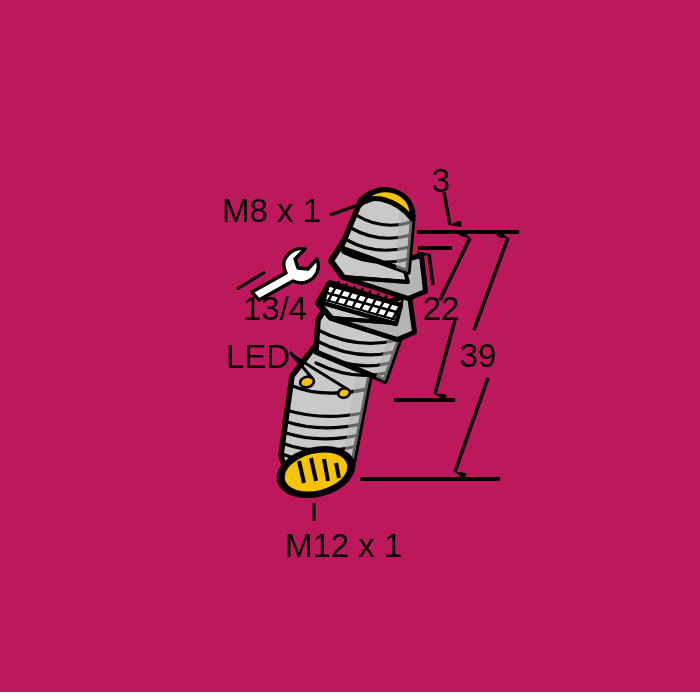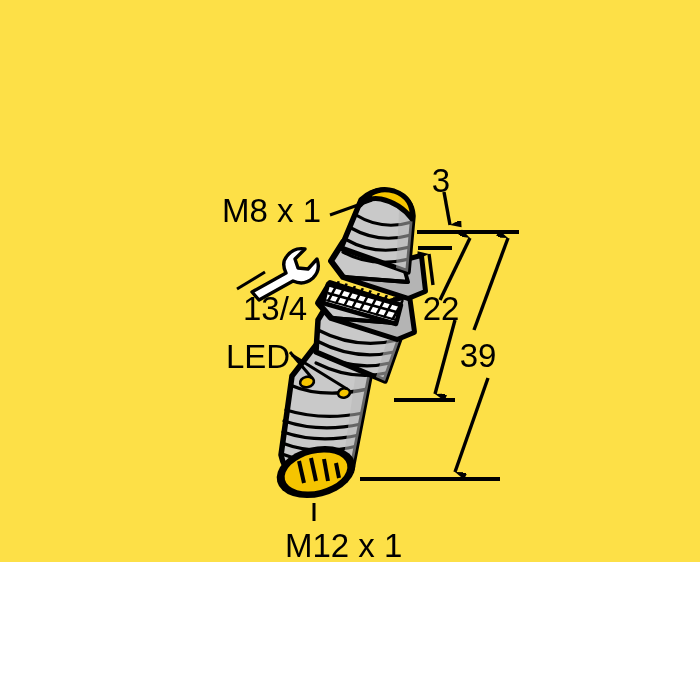--- a/index.html
+++ b/index.html
@@ -1,18 +1,18 @@
 <!DOCTYPE html>
 <html><head>
 <meta charset="utf-8">
 <style>
   html,body{margin:0;padding:0;background:#ffffff;}
   body{width:700px;height:700px;overflow:hidden;
        font-family:"Liberation Sans", sans-serif;}
-  #stage{position:relative;width:700px;height:562px;background:#fde047;}
+  #stage{position:relative;width:700px;height:692px;background:#be185d;}
   svg#drawing{display:block;width:700px;height:700px;}
   .dimtext{font-family:"Liberation Sans", sans-serif;fill:#000000;}
 </style>
 </head>
 <body>
 
 <div id="stage">
 
   <svg id="drawing" viewBox="0 0 700 700" xmlns="http://www.w3.org/2000/svg">
 

